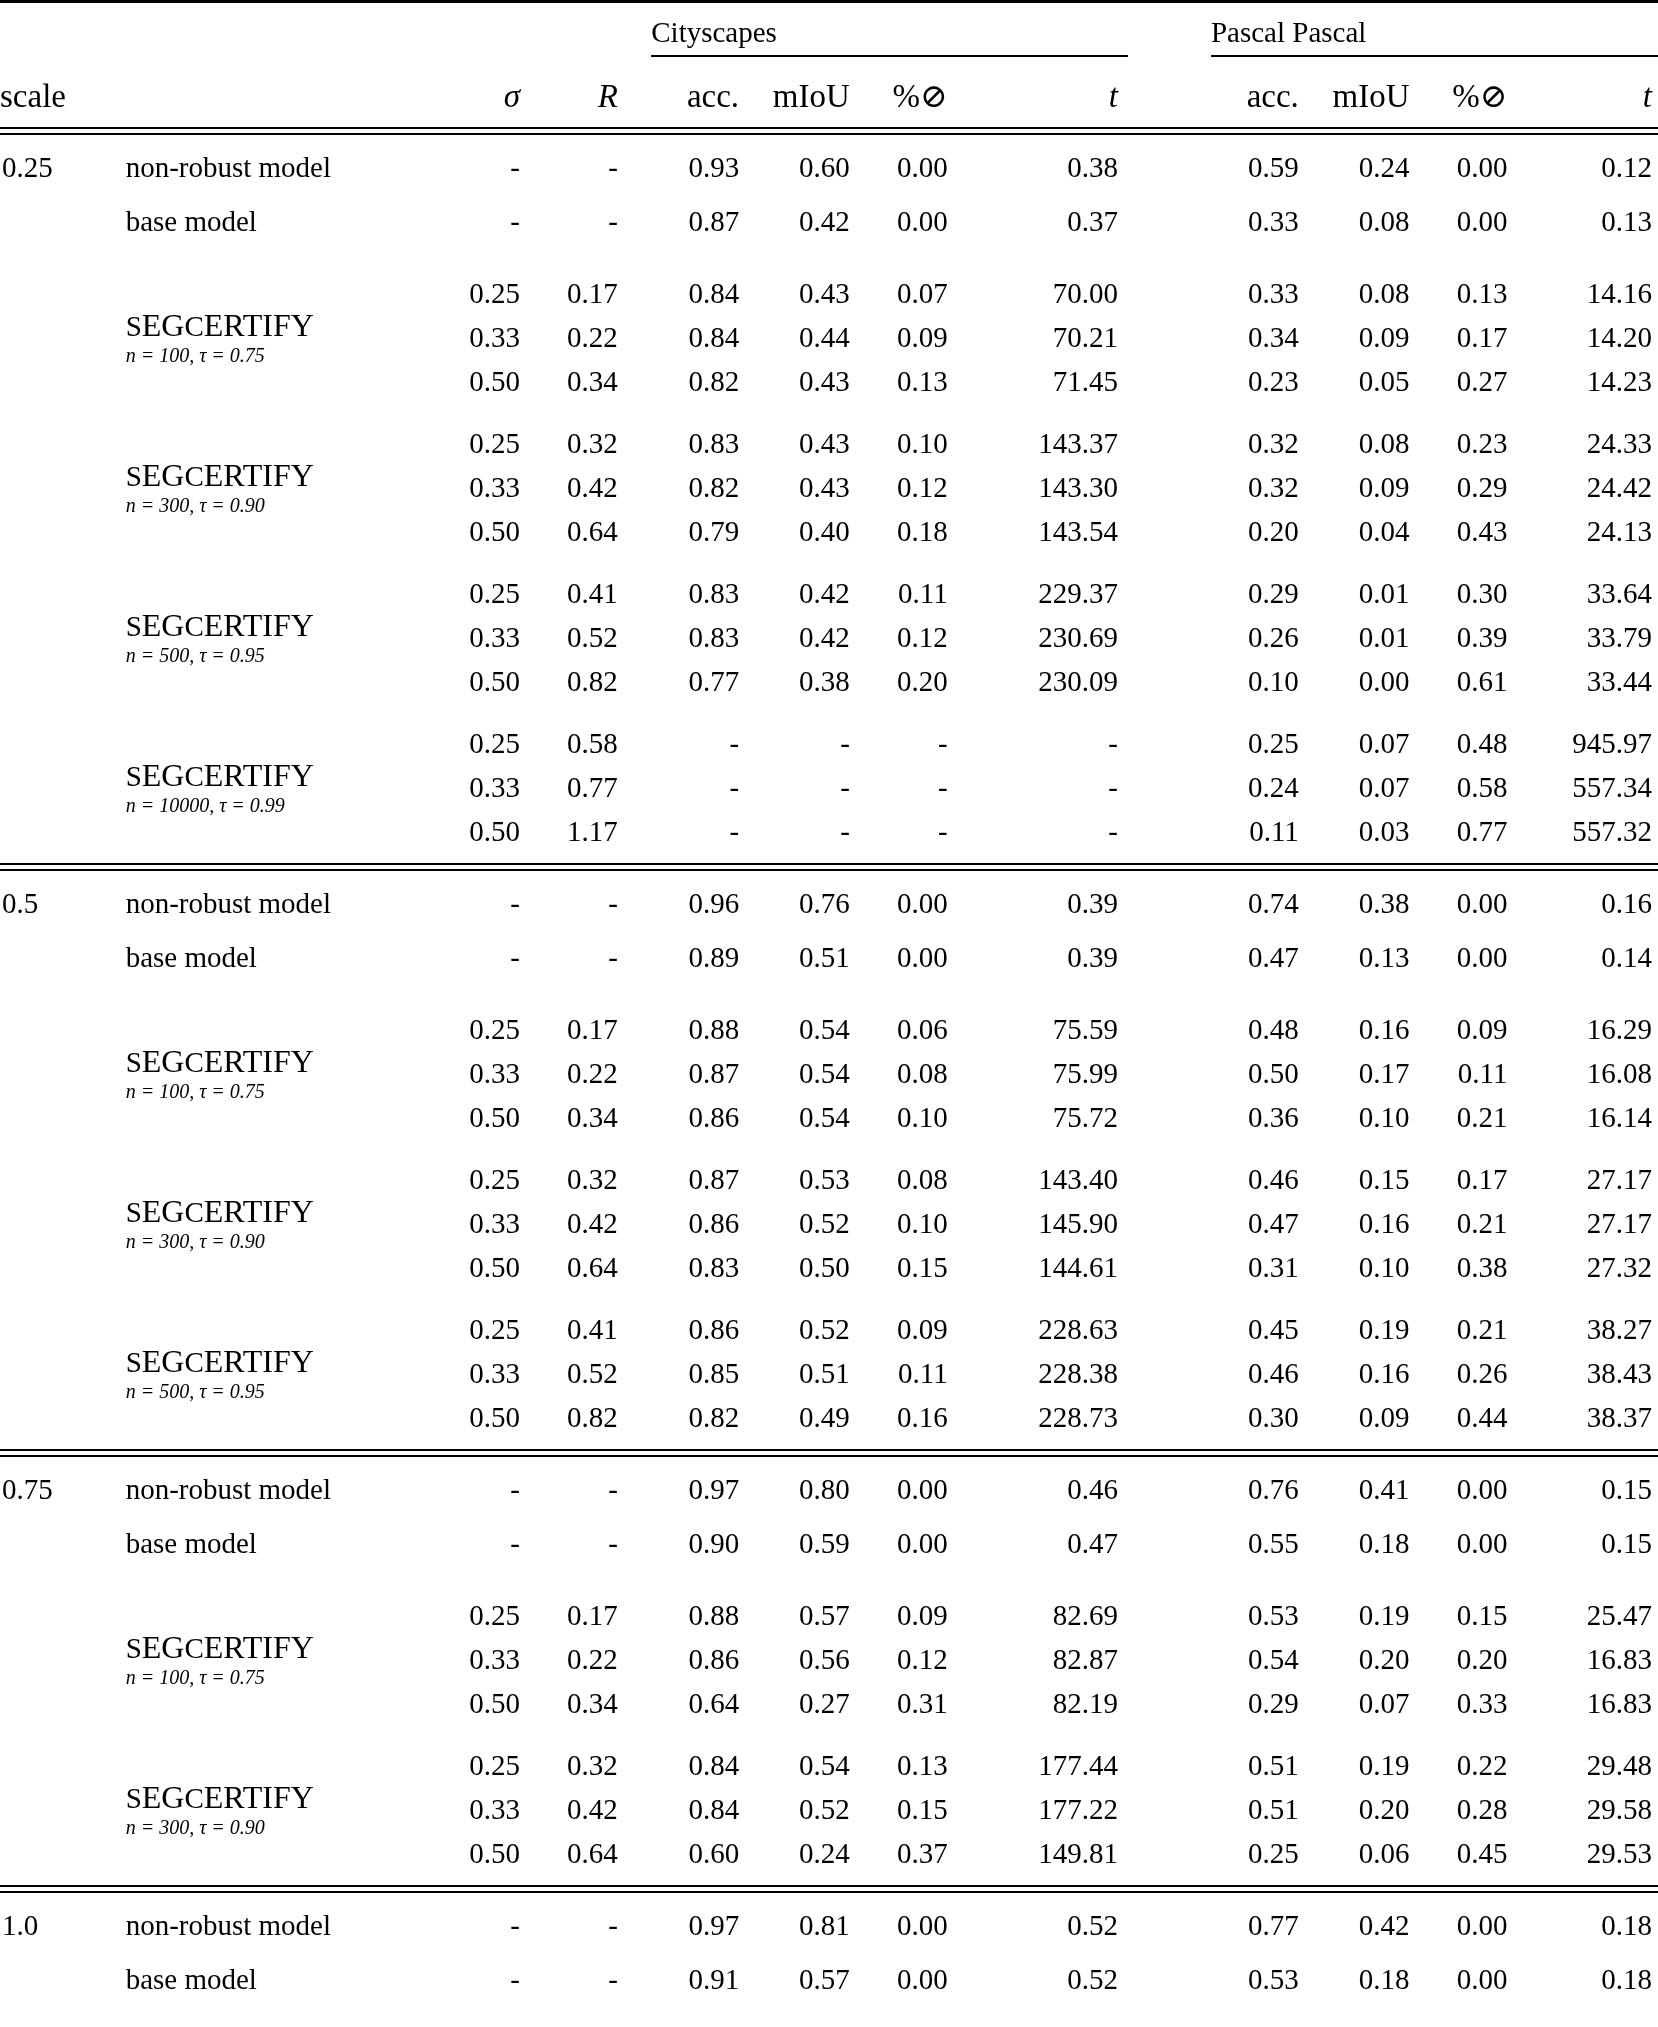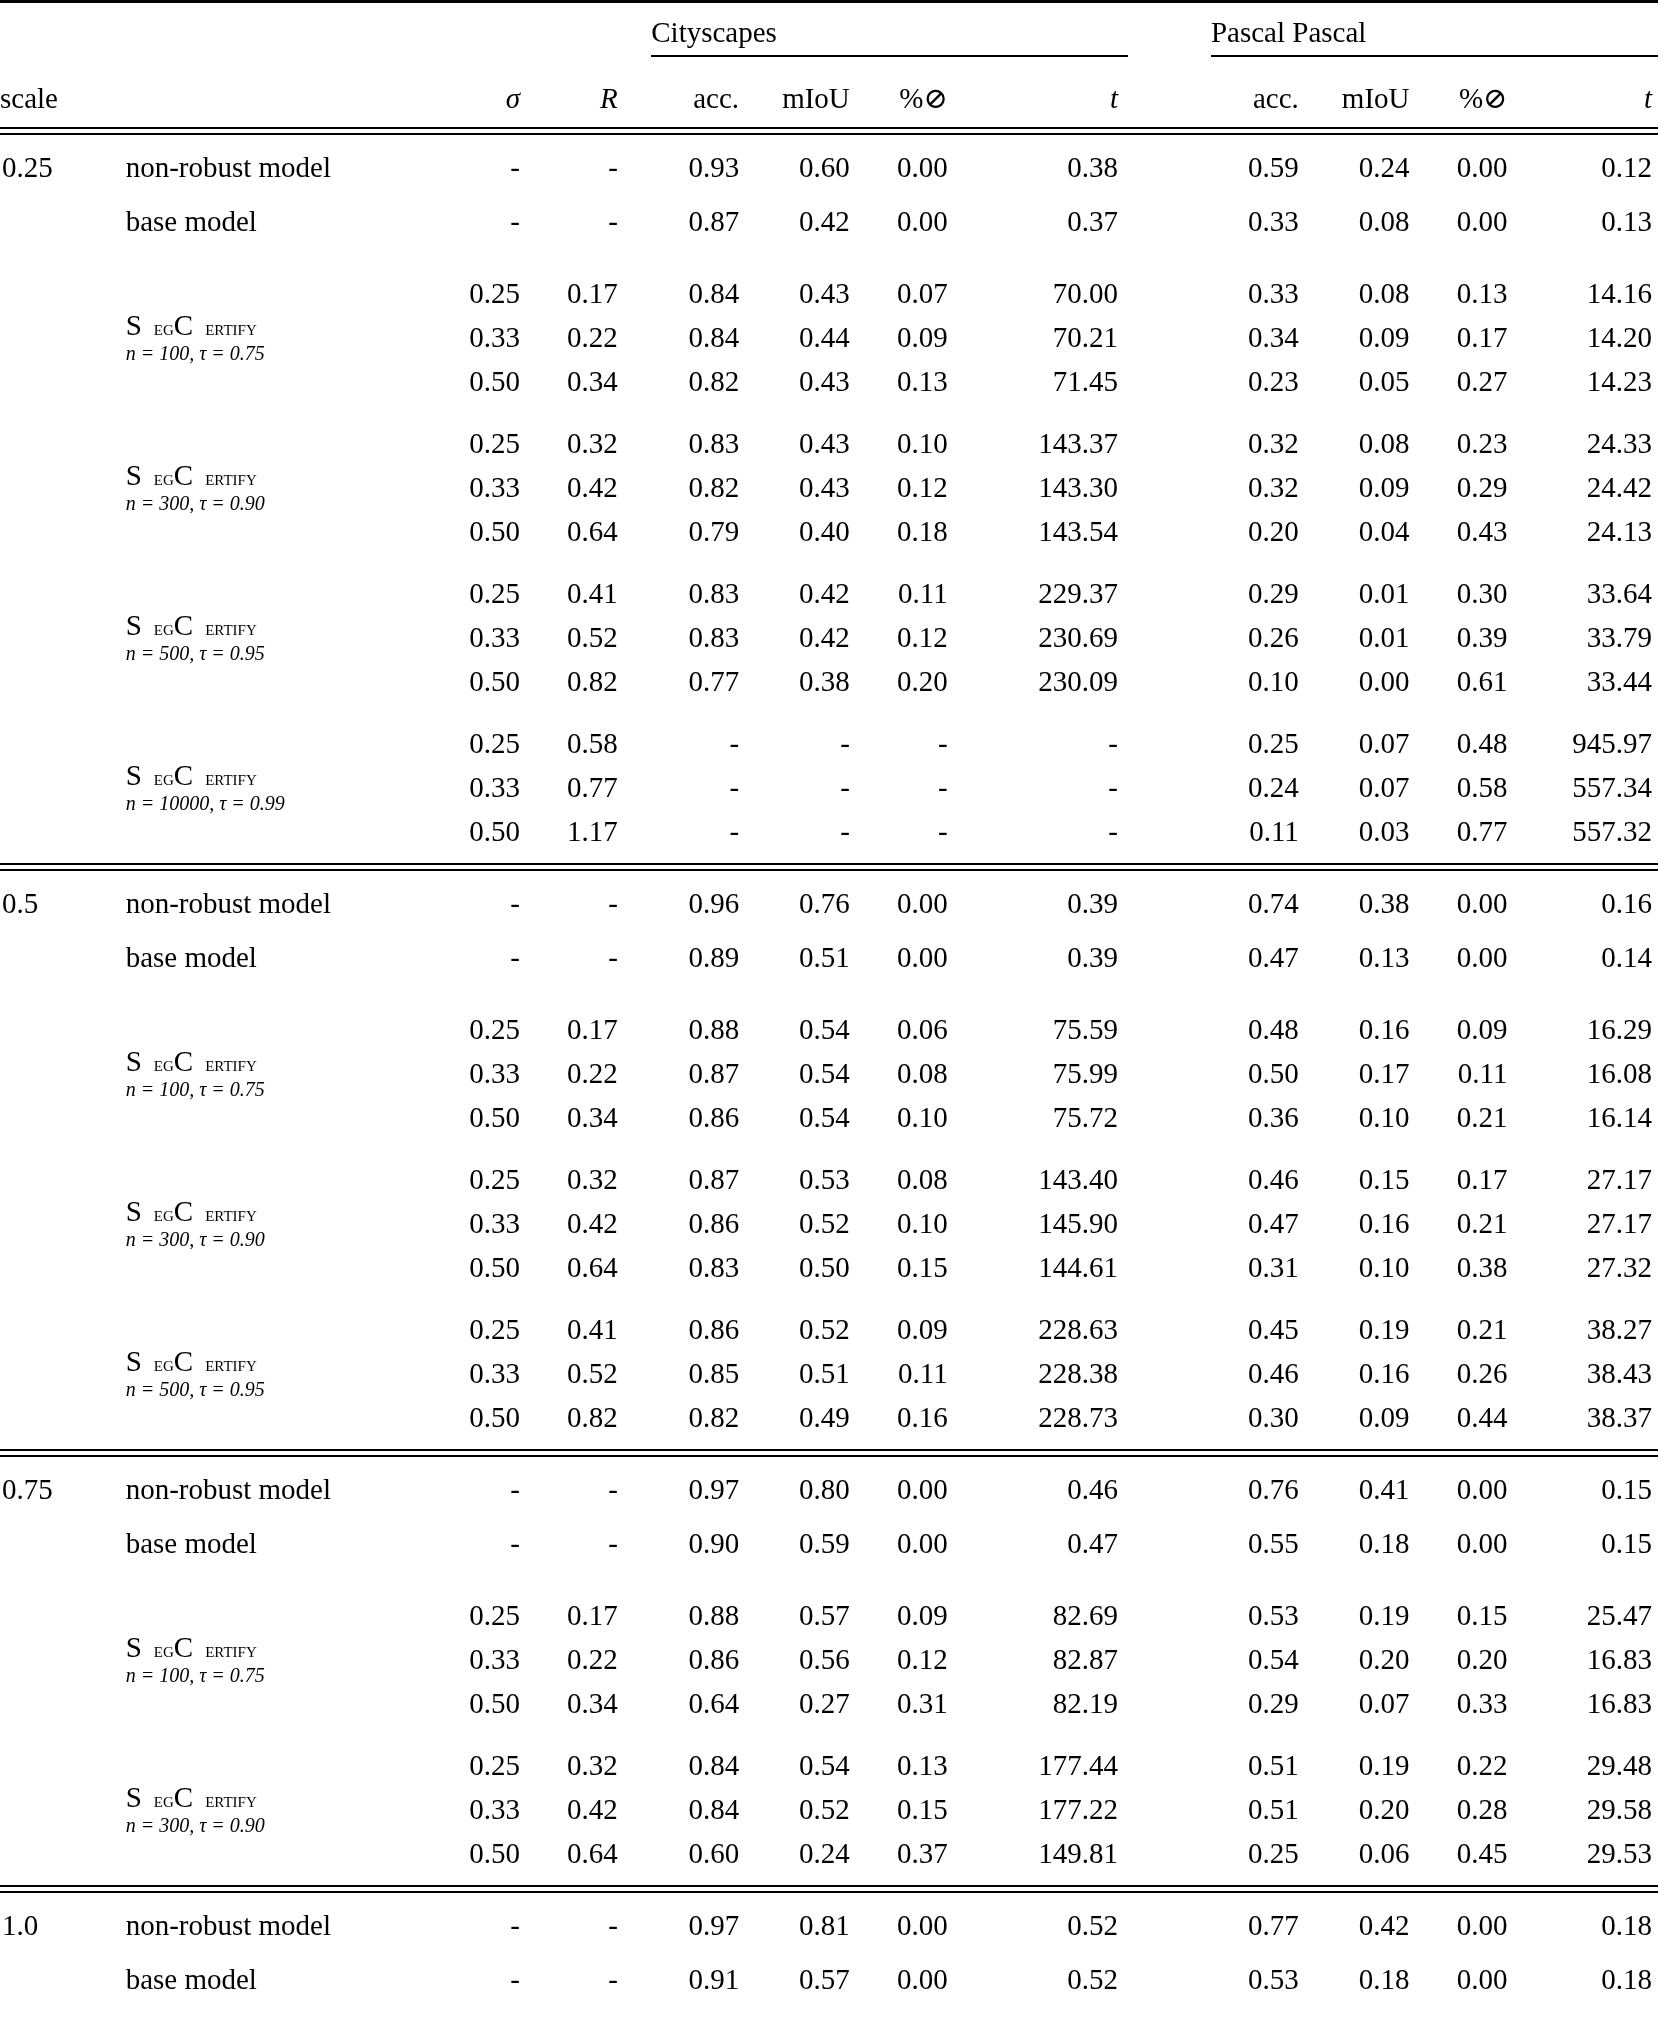--- a/index.html
+++ b/index.html
@@ -76,21 +76,21 @@
     line-height: 0;
   }
   tr.group-rule td.gline {
     border-top: 2px solid #000;
   }
 
   
   tr.col-head td {
     padding: 4px 0 12px 0;
     vertical-align: bottom;
-    font-size: 29px;
+    font-size: 33px;
     height: 48px;
   }
   td.h-left  { text-align: left; }
   td.h-right { text-align: right; padding-right: 10px !important; }
   td.h-rightwide { text-align: right; padding-right: 6px !important; }
 
   
   td.d {
     padding: 0;
     height: 44px;
@@ -108,21 +108,21 @@
   tr.gap-sm td { height: 10px; padding: 0; font-size: 0; line-height: 0; }
 
   
   td.methodcell {
     text-align: left;
     padding-left: 32px;
     vertical-align: middle;
     line-height: 1.16;
   }
   .sc-first { font-size: 29px; }
-  .sc-rest  { font-size: 15px; margin-left: 12px; }
+  .sc-rest  { font-size: 32px; }
   .params {
     font-size: 20px;
     font-style: italic;
     white-space: nowrap;
   }
   .gsym { font-style: italic; font-family: "Liberation Serif", serif; }
 </style>
 </head>
 <body>
 

